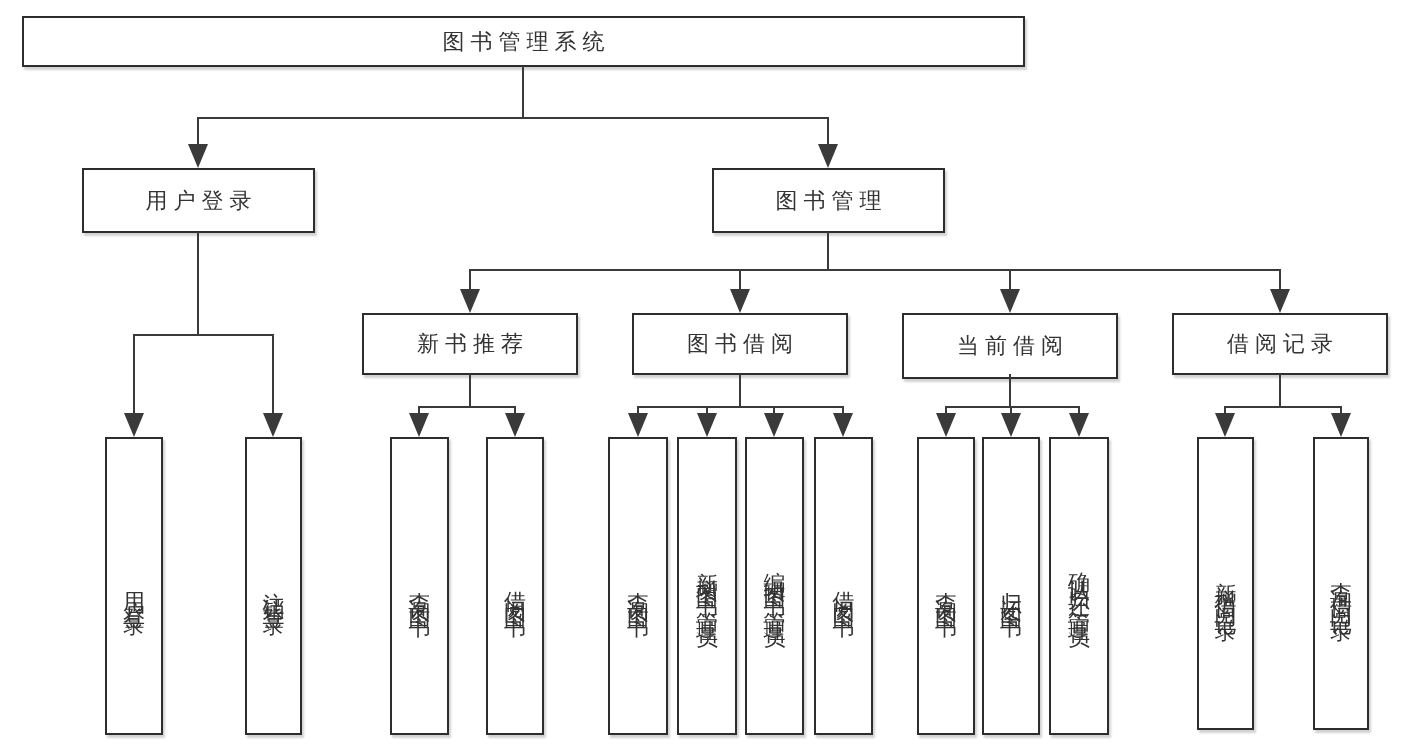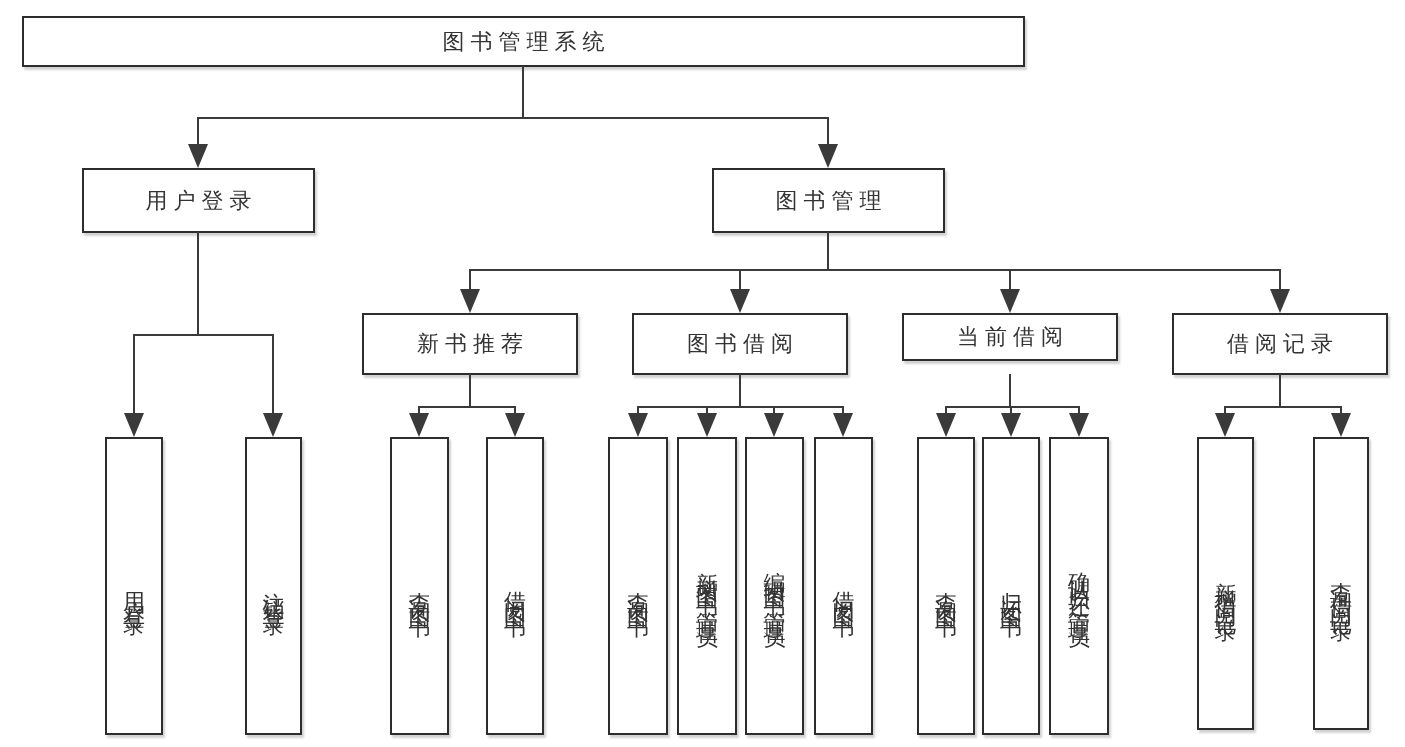--- a/index.html
+++ b/index.html
@@ -96,21 +96,21 @@
   <div class="arrow" style="left:1000px;top:289px;"></div>
   <div class="vline" style="left:1279px;top:269px;height:22px;"></div>
   <div class="arrow" style="left:1270px;top:289px;"></div>
 
   <div class="box" style="left:632px;top:313px;width:216px;height:62px;">
     <span class="lbl">图书借阅</span>
   </div>
   <div class="box" style="left:362px;top:313px;width:216px;height:62px;">
     <span class="lbl">新书推荐</span>
   </div>
-  <div class="box" style="left:902px;top:313px;width:216px;height:48px;">
+  <div class="box" style="left:902px;top:313px;width:216px;height:66px;">
     <span class="lbl">当前借阅</span>
   </div>
   <div class="box" style="left:1172px;top:313px;width:216px;height:62px;">
     <span class="lbl">借阅记录</span>
   </div>
 
   <div class="vline" style="left:469px;top:374px;height:34px;"></div>
   <div class="vline" style="left:739px;top:374px;height:34px;"></div>
   <div class="vline" style="left:1009px;top:374px;height:34px;"></div>
   <div class="vline" style="left:1279px;top:374px;height:34px;"></div>

